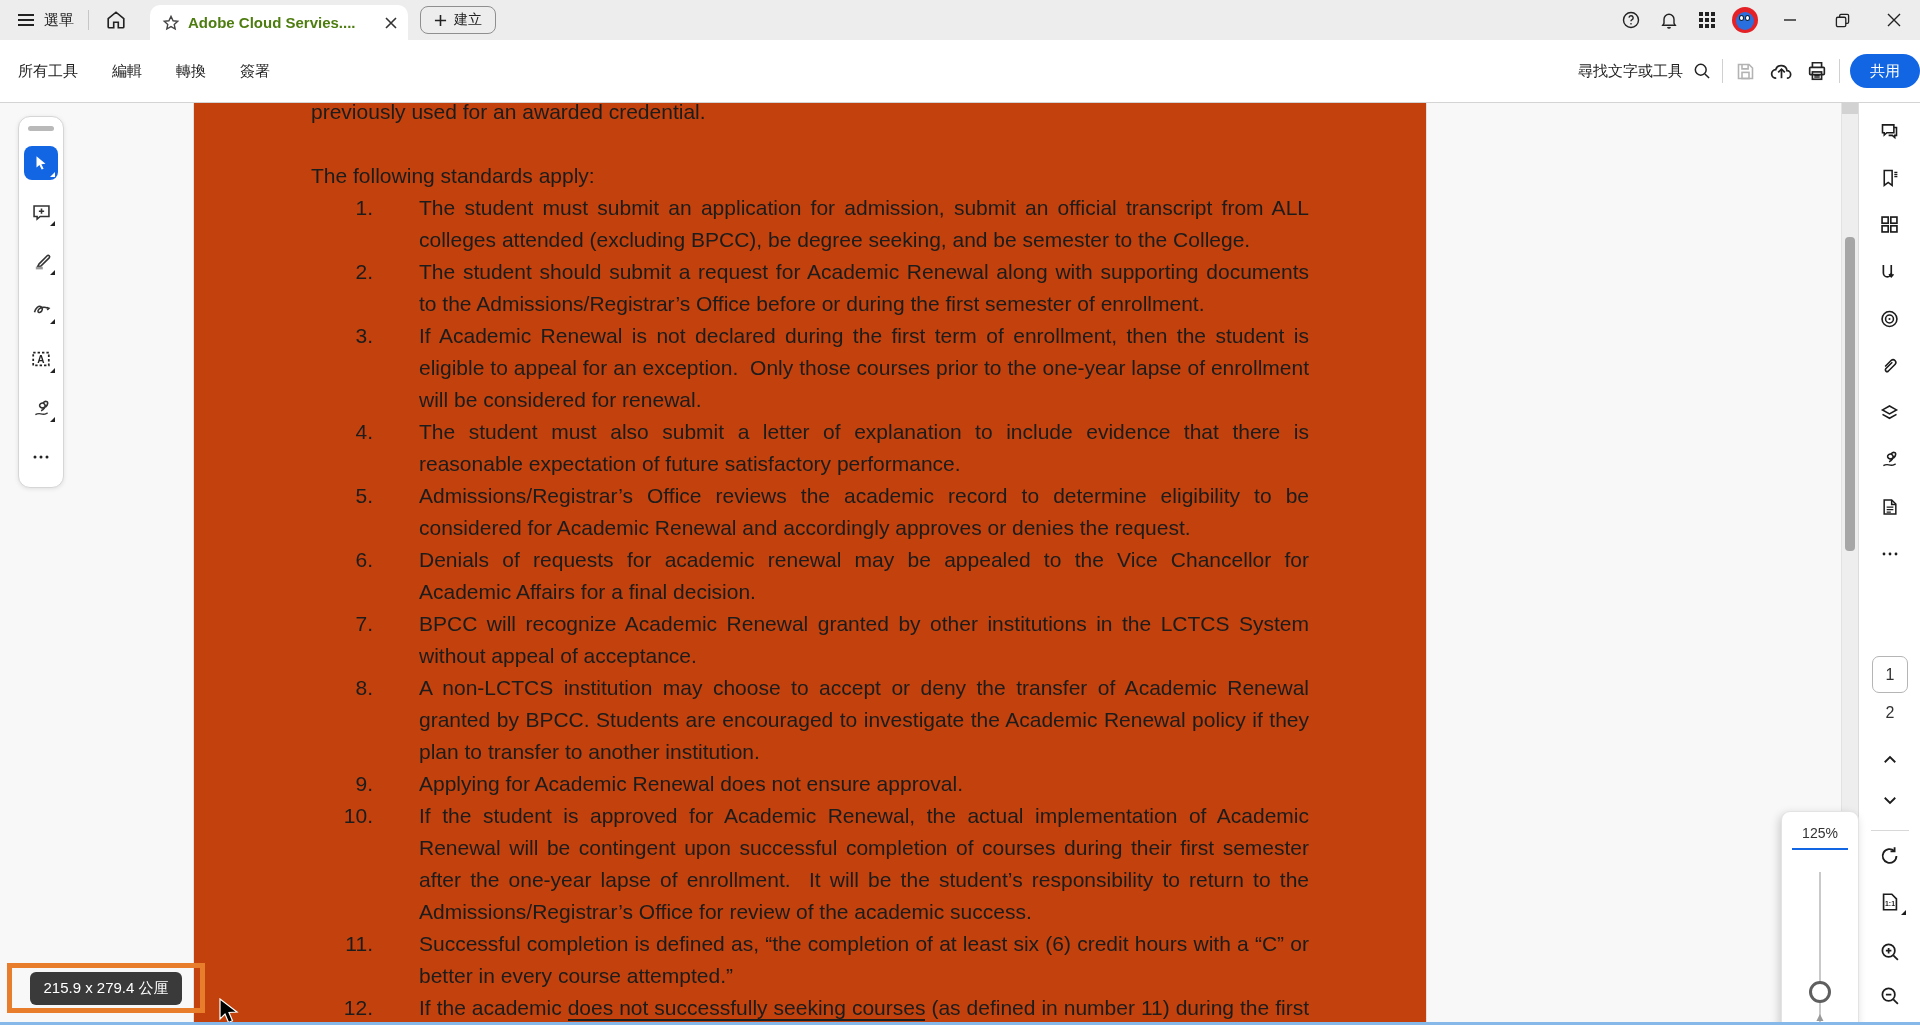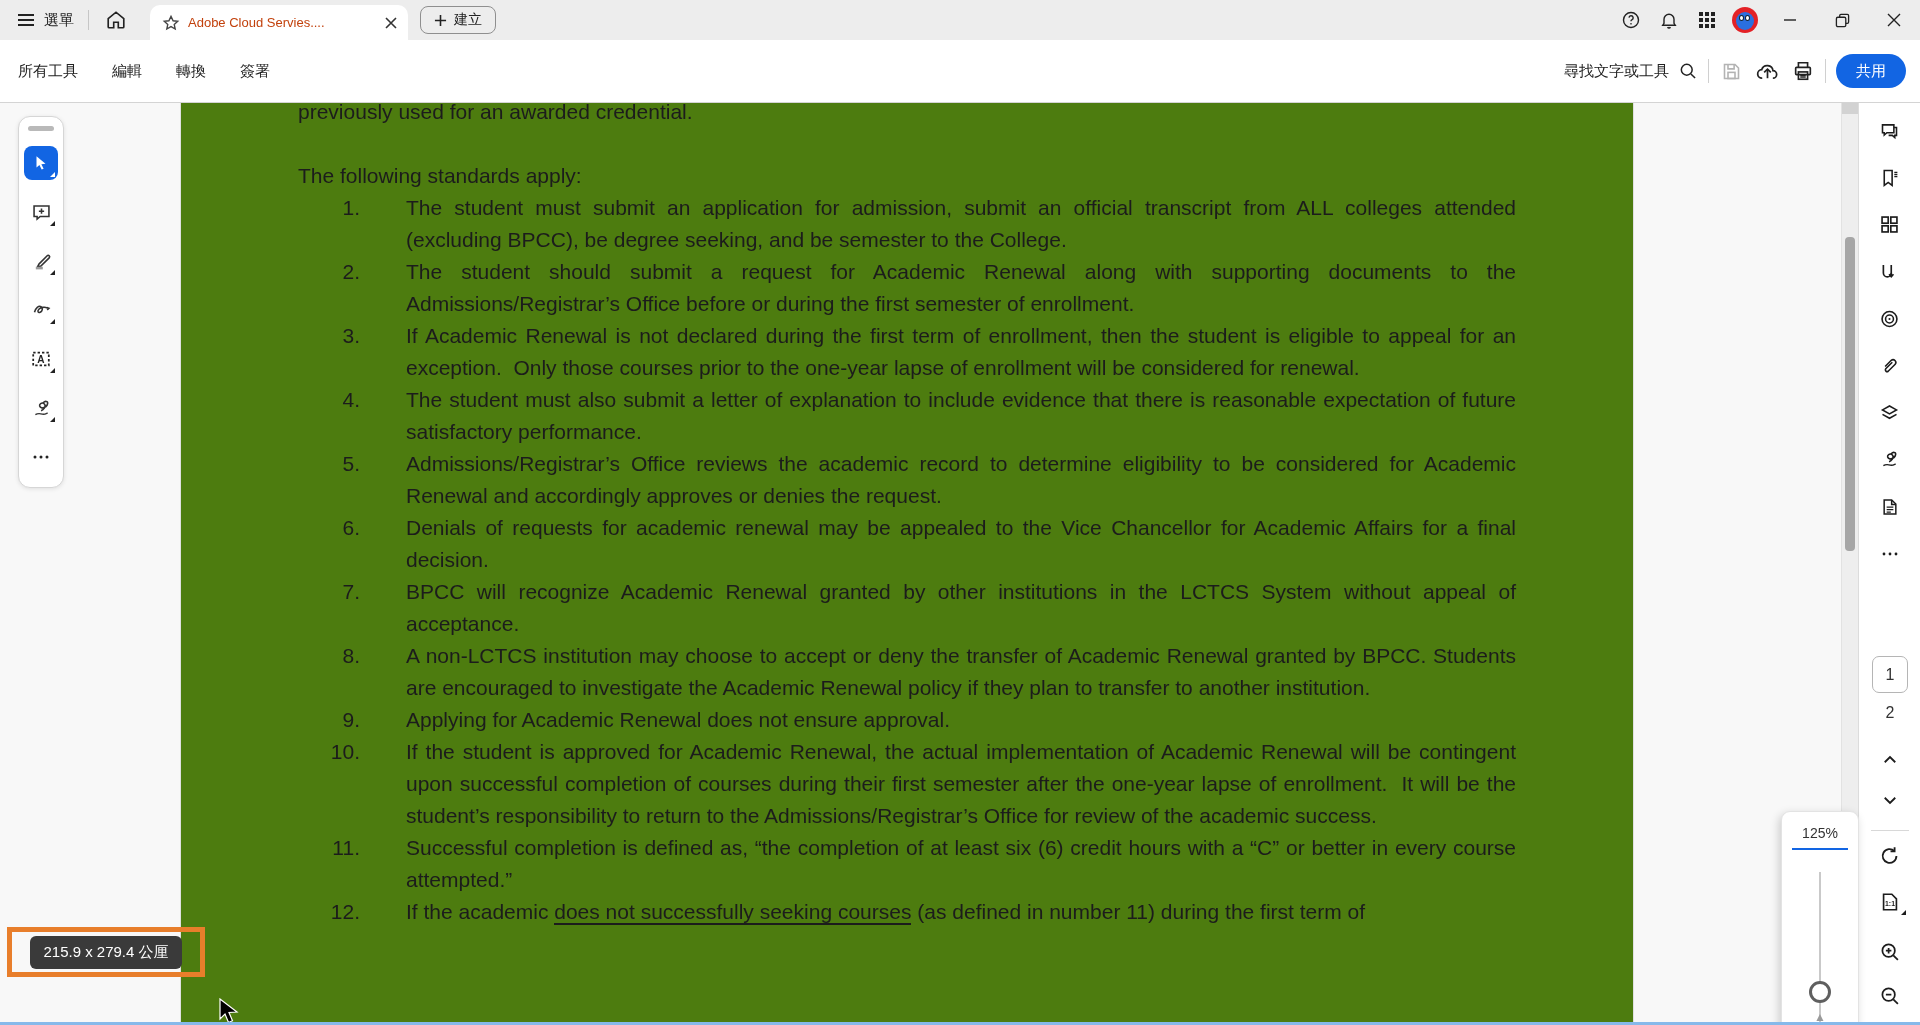--- a/index.html
+++ b/index.html
@@ -8,47 +8,47 @@
   svg { display:block; }
 
   
   .titlebar { position:relative; height:40px; background:#ededed; display:flex; align-items:center; }
   .tb-left { display:flex; align-items:center; height:100%; }
   .menu-btn { display:flex; align-items:center; gap:8px; padding:0 14px 0 16px; height:100%; cursor:pointer; color:#222; font-size:15px; }
   .tb-divider { width:1px; height:20px; background:#c6c6c6; }
   .home-btn { padding:0 16px; display:flex; align-items:center; height:100%; }
   .tab { position:absolute; left:150px; top:5px; width:258px; height:35px; background:#fff;
     border-radius:10px 10px 0 0; display:flex; align-items:center; padding:0 10px 0 12px; gap:8px; }
-  .tab-title { flex:1; font-size:13px; color:#c2410c; white-space:nowrap; overflow:hidden; }
+  .tab-title { flex:1; font-size:15px; color:#4d7c0f; white-space:nowrap; overflow:hidden;font-weight:bold; }
   .create-btn { position:absolute; left:420px; top:6px; height:28px; border:1px solid #8f8f8f; border-radius:8px;
     display:flex; align-items:center; gap:7px; padding:0 13px; font-size:14px; color:#222; background:transparent; }
   .tb-right { position:absolute; right:0; top:0; height:40px; display:flex; align-items:center; }
   .tb-icon { width:38px; height:40px; display:flex; align-items:center; justify-content:center; color:#333; }
   .avatar { width:26px; height:26px; border-radius:50%; background:#e32126; position:relative; overflow:hidden; }
   .avatar .face { position:absolute; left:4px; top:5px; width:18px; height:18px; border-radius:50%; background:#2a6fe0; }
   .avatar .eye { position:absolute; top:3px; width:5px; height:6px; border-radius:50%; background:#fff; border:1px solid #123; }
   .avatar .eye.l{ left:3px; } .avatar .eye.r{ left:9px; }
   .win-btn { width:52px; height:40px; display:flex; align-items:center; justify-content:center; color:#333; }
 
   
   .toolbar { height:63px; background:#fff; border-bottom:1px solid #d4d4d4; display:flex; align-items:center; position:relative; z-index:5; }
   .tool-menu { display:flex; align-items:center; gap:34px; padding-left:18px; }
   .tool-menu .tm-item { font-size:15px; color:#222; cursor:pointer; }
-  .tbar-right { margin-left:auto; display:flex; align-items:center; gap:0; padding-right:14px; }
+  .tbar-right { margin-left:auto; display:flex; align-items:center; gap:0; padding-right:0; }
   .findbar { display:flex; align-items:center; gap:9px; font-size:15px; color:#222; padding-right:6px; }
   .tbar-divider { width:1px; height:24px; background:#d0d0d0; margin:0 4px; }
   .tbar-icon { width:36px; height:36px; display:flex; align-items:center; justify-content:center; color:#222; }
   .tbar-icon.disabled { color:#b3b3b3; }
   .share-btn { height:34px; background:#1265E3; color:#fff; font-size:15px; border:none; border-radius:17px;
     padding:0 20px; margin-left:6px; }
 
   
   .main { position:relative; height:921px; display:flex; background:#f8f8f8; }
   .viewer { position:relative; flex:1; overflow:hidden; }
-  .page { position:absolute; left:180px; top:0; width:1454px; height:921px; background:#4d7c0f;
+  .page { position:absolute; left:193px; top:0; width:1234px; height:921px; background:#c2410c;
     border-left:1px solid #e0e0e0; border-right:1px solid #e0e0e0; padding:0 117px; }
   .page-content { margin-top:-7px; color:#1c1c1c; font-size:21px; line-height:32px; }
   .doc-line { white-space:pre-wrap; }
   .doc-row { display:flex; }
   .doc-num { flex:0 0 62px; text-align:right; }
   .doc-text { flex:1; margin-left:46px; text-align:justify; }
   .u { border-bottom:2px solid #1c1c1c; }
 
   
   .left-panel { position:absolute; left:18px; top:13px; width:46px; height:372px; background:#fff;
@@ -61,21 +61,21 @@
   .corner { position:absolute; right:3px; bottom:3px; width:0; height:0;
     border-left:5px solid transparent; border-bottom:5px solid #222; }
   .tool-btn.active .corner { border-bottom-color:#fff; }
 
   
   .scrollbar { position:absolute; right:0; top:0; width:17px; height:921px; background:#eeeeee; border-left:1px solid #e2e2e2; }
   .scroll-top { position:absolute; top:0; left:0; width:100%; height:11px; background:#d2d2d2; }
   .scroll-thumb { position:absolute; top:134px; left:3px; width:10px; height:314px; background:#a6a6a6; border-radius:4px; }
 
   
-  .size-box { position:absolute; left:7px; top:824px; width:198px; height:50px; border:5px solid #E87E2B;
+  .size-box { position:absolute; left:7px; top:860px; width:198px; height:50px; border:5px solid #E87E2B;
     display:flex; align-items:center; justify-content:center; z-index:20; background:transparent; }
   .size-tip { background:#3a3a3a; color:#fff; font-size:15px; padding:7px 13px; border-radius:6px; white-space:nowrap; }
 
   .cursor { position:absolute; left:218px; top:895px; z-index:30; }
 
   
   .right-rail { position:relative; width:62px; background:#fff; border-left:1px solid #dcdcdc; z-index:6; }
   .rail-top { display:flex; flex-direction:column; align-items:center; padding-top:17px; gap:26px; }
   .rail-icon { width:21px; height:21px; display:flex; align-items:center; justify-content:center; color:#1c1c1c; }
   .page-box { position:absolute; left:13px; top:553px; width:36px; height:37px; border:1px solid #b5b5b5;

